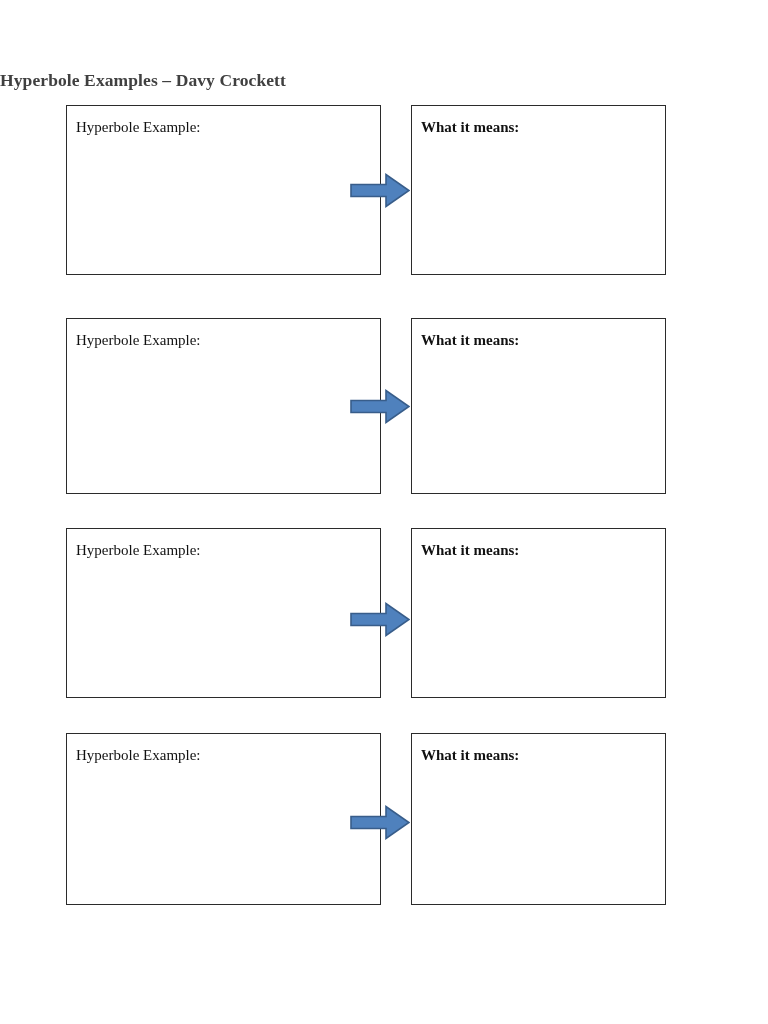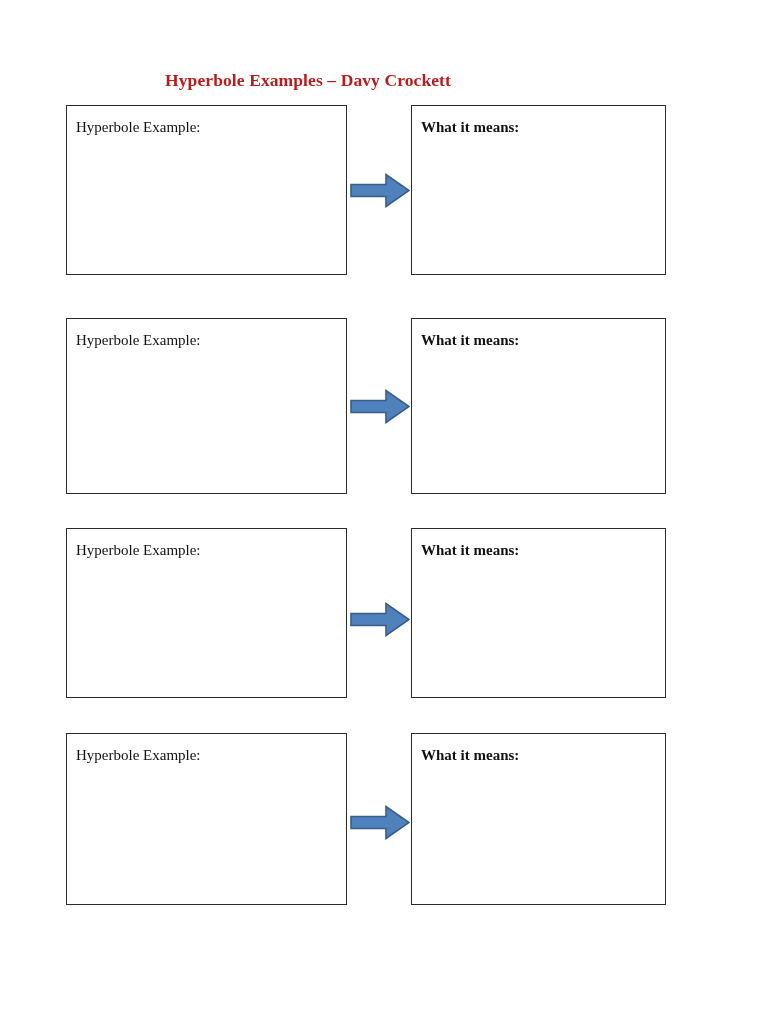--- a/index.html
+++ b/index.html
@@ -22,42 +22,42 @@
     width: 768px;
     height: 1024px;
     background: #ffffff;
   }
 
   .worksheet-title {
     position: absolute;
     left: 0;
     top: 70px;
     width: 616px;
-    text-align: center;
+    text-align: left;
     font-size: 17.5px;
     font-weight: bold;
     letter-spacing: 0.1px;
-    color: #b91c1c;
+    color: #404040;
     white-space: nowrap;
   }
 
   .row {
     position: absolute;
     left: 0;
     width: 768px;
   }
 
   .box {
     position: absolute;
     box-sizing: border-box;
     background: #ffffff;
     border: 1.4px solid #2b2b2b;
   }
 
-  .box-left  { left: 66px;  width: 281px; }
+  .box-left  { left: 66px;  width: 315px; }
   .box-right { left: 411px; width: 255px; }
 
   .box-label {
     position: absolute;
     top: 13px;
     left: 9px;
     font-size: 15px;
     line-height: 1.1;
     white-space: nowrap;
     color: #111111;

